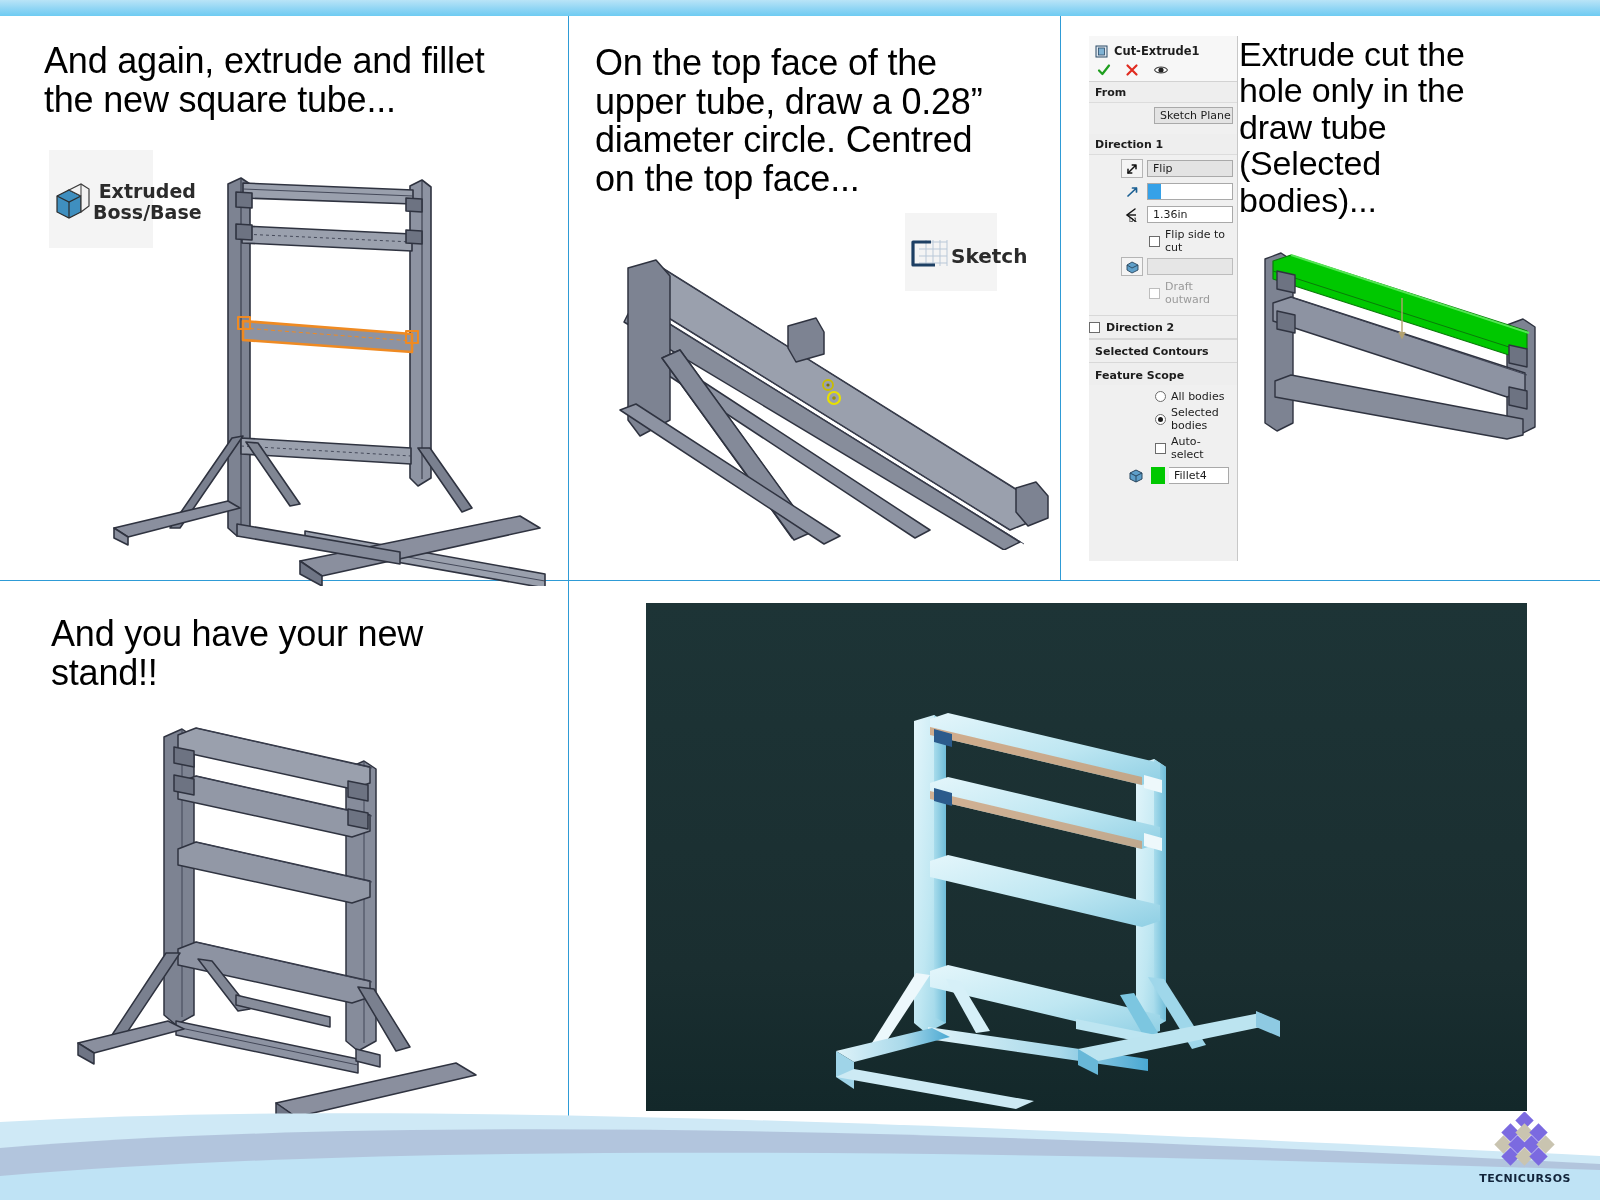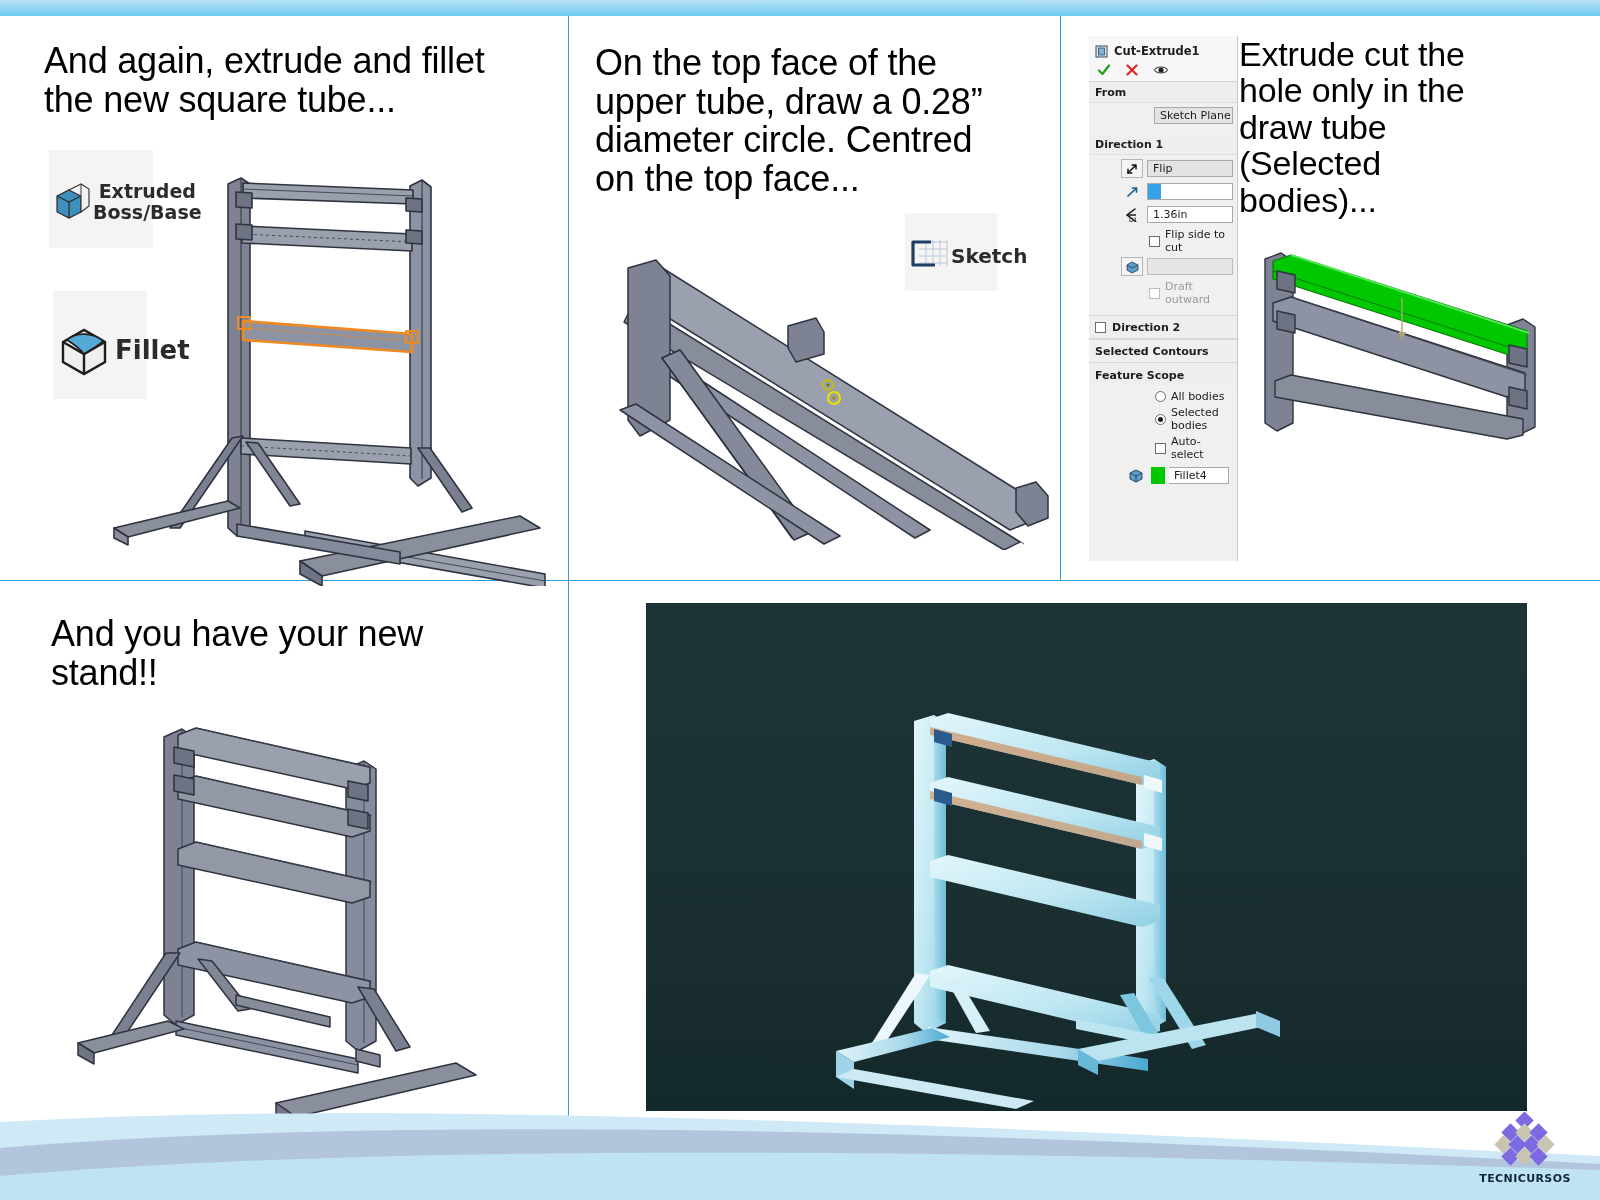--- a/index.html
+++ b/index.html
@@ -173,31 +173,20 @@
           <path d="M8 14 L20 20 L32 14" fill="none" stroke="#2b2b2b" stroke-width="1.2"></path>
           <path d="M20 20 L20 36" fill="none" stroke="#2b2b2b" stroke-width="1.2"></path>
           <path d="M20 8 L32 2 L40 7 L40 24 L32 30 L32 14 Z" fill="#f2f2f2" stroke="#3a3a3a" stroke-width="1.2"></path>
           <path d="M32 2 L32 14" fill="none" stroke="#3a3a3a" stroke-width="1"></path>
         </svg>
       </span>
       <span class="cmd-label">Extruded
 Boss/Base</span>
     </div>
 
-    <div class="cmd-btn" style="left:53px; top:275px; width:94px; height:108px;">
-      <span style="margin-top:6px;">
-        <svg width="62" height="58" viewBox="0 0 62 58">
-          <path d="M10 20 L31 8 L52 20 L52 40 L31 52 L10 40 Z" fill="#efefef" stroke="#1e1e1e" stroke-width="2.4"></path>
-          <path d="M10 20 L31 32 L52 20" fill="none" stroke="#1e1e1e" stroke-width="2.4"></path>
-          <path d="M31 32 L31 52" fill="none" stroke="#1e1e1e" stroke-width="2.4"></path>
-          <path d="M14 18 C22 10 40 10 50 19 C44 25 33 30 31 32 C27 27 19 21 14 18 Z" fill="#54a9d6" stroke="#1e1e1e" stroke-width="1.6"></path>
-        </svg>
-      </span>
-      <span class="cmd-label" style="font-size:26px; margin-top:4px;">Fillet</span>
-    </div>
 
     <div style="position:absolute; left:100px; top:140px; width:450px; height:430px;">
       <svg width="450" height="430" viewBox="0 0 450 430">
         <g stroke="#2f3340" stroke-width="1.6" fill="#8a8f9e" stroke-linejoin="round">
 
           <path d="M128 28 L141 22 L150 28 L150 372 L137 380 L128 372 Z" fill="#7d8392"></path>
           <path d="M141 22 L141 370" stroke="#2f3340" stroke-width="1" fill="none"></path>
 
           <path d="M310 30 L322 24 L331 31 L331 322 L318 330 L310 322 Z" fill="#8d93a2"></path>
           <path d="M322 24 L322 323" stroke="#2f3340" stroke-width="1" fill="none"></path>
@@ -390,21 +379,21 @@
           </span>
           <div class="pm-field disabled"></div>
         </div>
 
         <div class="pm-check">
           <span class="box" style="border-color:#bdbdbd;"></span>
           <span class="muted">Draft outward</span>
         </div>
       </div>
 
-      <div class="pm-sec-label" style="display:flex; align-items:center; gap:6px; padding-left:6px;">
+      <div class="pm-sec-label" style="display:flex; align-items:center; gap:6px; padding-left:0;">
         <span class="box"></span>
         <span>Direction 2</span>
       </div>
 
       <div class="pm-sec-label">
         <span>Selected Contours</span>
       </div>
 
       <div class="pm-section-head" style="border-bottom:none; padding-top:6px;">Feature Scope</div>
       <div class="pm-body" style="padding-top:2px;">

